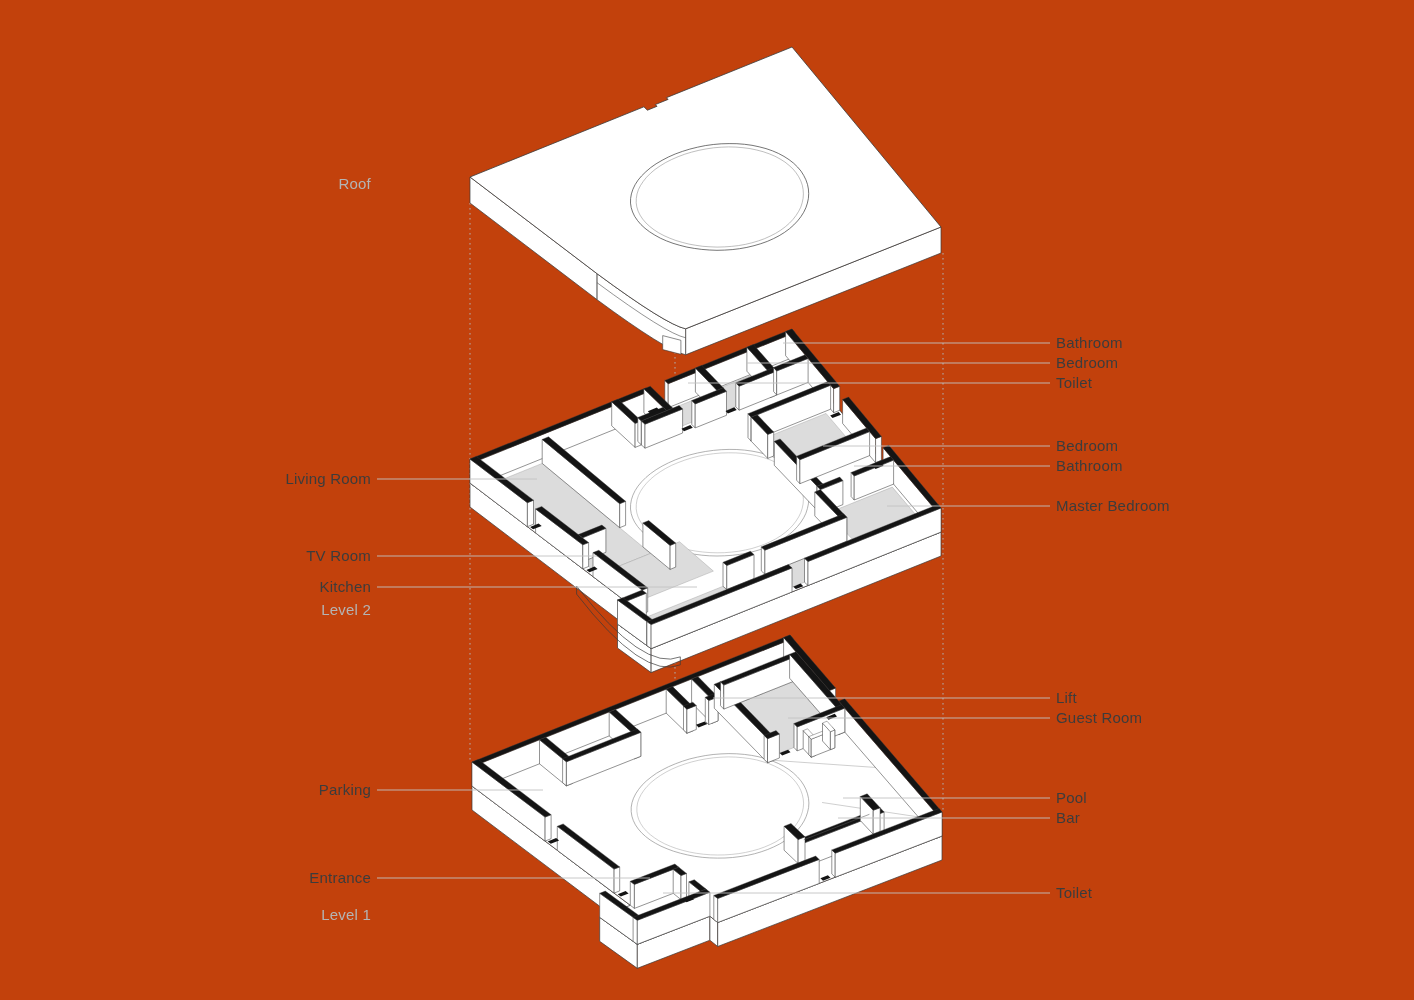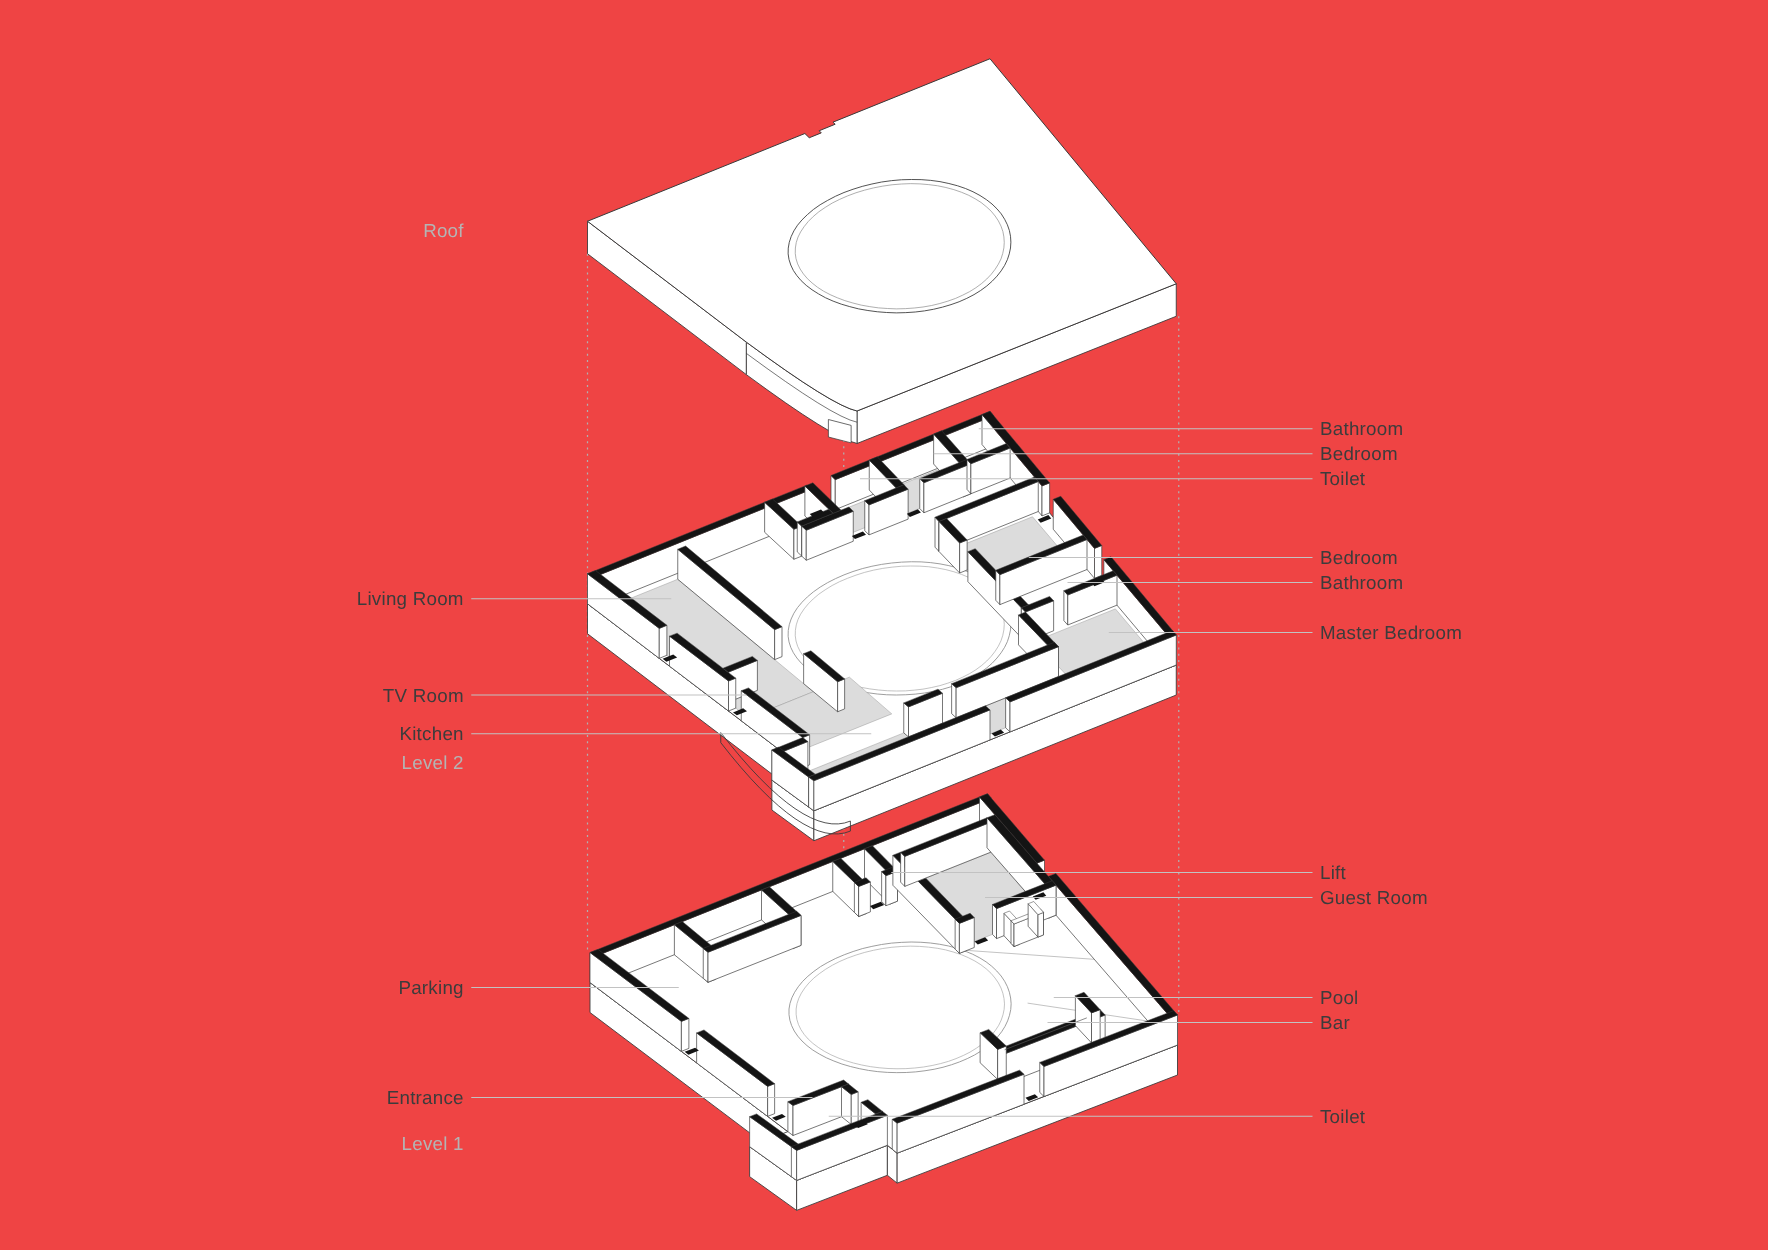--- a/index.html
+++ b/index.html
@@ -1,16 +1,16 @@
 <!DOCTYPE html>
 <html><head>
 <meta charset="utf-8">
 <style>
   html,body{margin:0;padding:0;background:#ffffff;}
-  .canvas{position:relative;width:1414px;height:1000px;background:#ef4444;overflow:hidden;
+  .canvas{position:relative;width:1414px;height:1000px;background:#c2410c;overflow:hidden;
           font-family:"Liberation Sans", sans-serif;}
   svg{position:absolute;left:0;top:0;}
   text{font-family:"Liberation Sans", sans-serif;letter-spacing:.2px;}
 </style>
 </head>
 <body>
 
 <div class="canvas">
   <svg id="axo" width="1414" height="1000" viewBox="0 0 1414 1000">
       <g>

